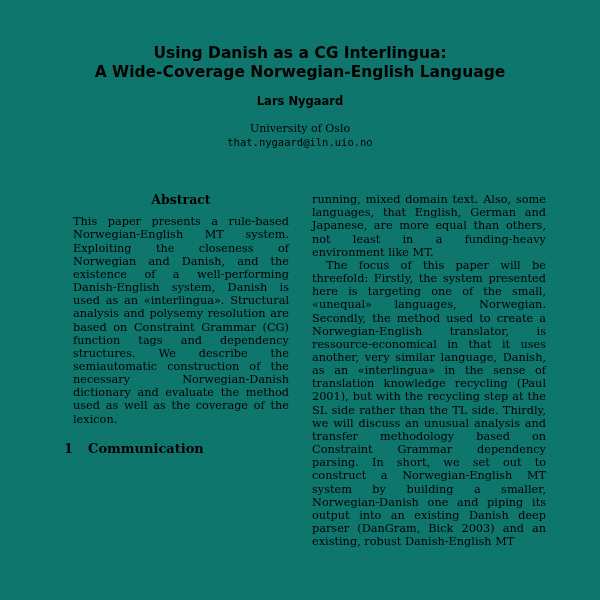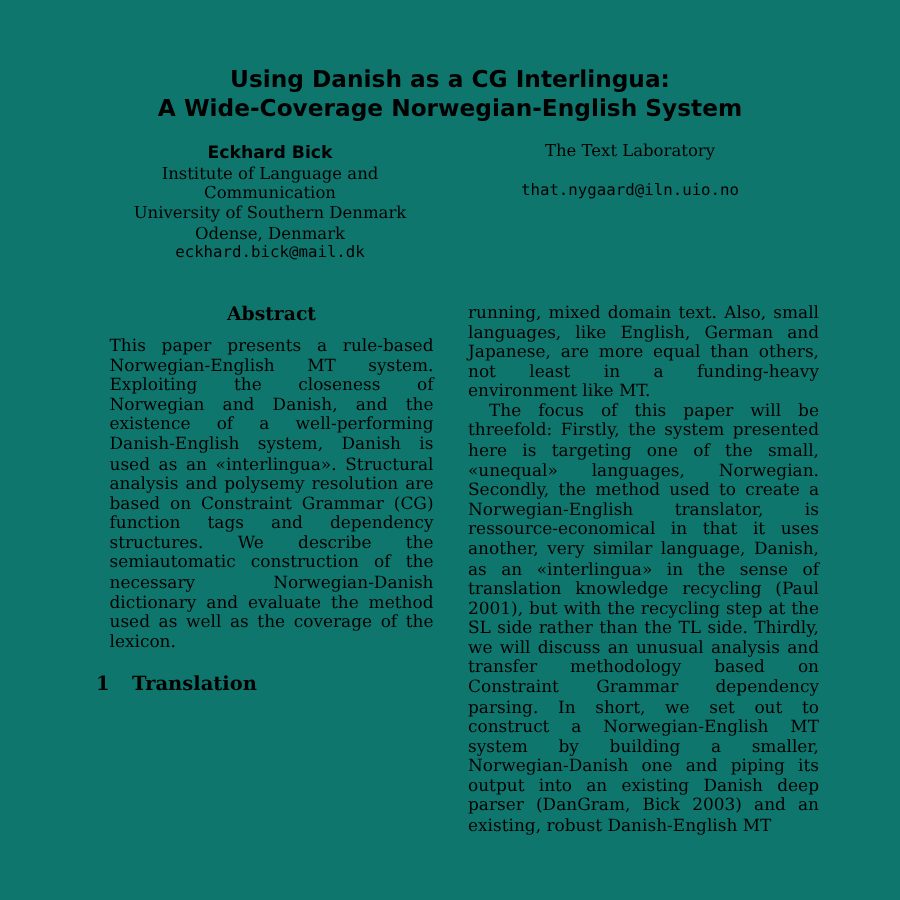--- a/index.html
+++ b/index.html
@@ -47,21 +47,21 @@
     min-height: 13.2px;
   }
   .author-email {
     font-family: "DejaVu Sans Mono", monospace;
     font-size: 10.5px;
     line-height: 13.2px;
     margin-top: 0.5px;
   }
   .columns {
     display: flex;
-    margin-top: 26px;
+    margin-top: 44px;
     padding-left: 64px;
     padding-right: 54px;
     gap: 14px;
   }
   .col {
     flex: 1;
     font-size: 11.3px;
     line-height: 13.15px;
     text-align: justify;
     text-justify: inter-word;
@@ -93,51 +93,44 @@
     margin-right: 15px;
   }
 </style>
 </head>
 <body>
 
 <div class="page">
 
   <div class="title-block">
     <div>Using Danish as a CG Interlingua:</div>
-    <div>A Wide-Coverage Norwegian-English System</div>
+    <div>A Wide-Coverage Norwegian-English Language</div>
   </div>
 
   <div class="authors-row">
     <div class="author-col">
-      <div class="author-name">Eckhard Bick</div>
-      <div class="affil-line">Institute of Language and</div>
-      <div class="affil-line">Communication</div>
-      <div class="affil-line">University of Southern Denmark</div>
-      <div class="affil-line">Odense, Denmark</div>
-      <div class="author-email">eckhard.bick@mail.dk</div>
-    </div>
-    <div class="author-col">
-      <div class="affil-line">The Text Laboratory</div>
+      <div class="author-name">Lars Nygaard</div>
       <div class="affil-line"></div>
+      <div class="affil-line">University of Oslo</div>
       <div class="author-email">that.nygaard@iln.uio.no</div>
     </div>
   </div>
 
   <div class="columns">
 
     <div class="col">
       <div class="abstract-wrap">
         <div class="abstract-heading">Abstract</div>
         <p class="para">This paper presents a rule-based Norwegian-English MT system. Exploiting the closeness of Norwegian and Danish, and the existence of a well-performing Danish-English system, Danish is used as an «interlingua». Structural analysis and polysemy resolution are based on Constraint Grammar (CG) function tags and dependency structures. We describe the semiautomatic construction of the necessary Norwegian-Danish dictionary and evaluate the method used as well as the coverage of the lexicon.</p>
       </div>
       <div class="section-heading">
-        <span class="section-number">1</span><span>Translation</span>
+        <span class="section-number">1</span><span>Communication</span>
       </div>
     </div>
 
     <div class="col">
-      <p class="para">running, mixed domain text. Also, small languages, like English, German and Japanese, are more equal than others, not least in a funding-heavy environment like MT.</p>
+      <p class="para">running, mixed domain text. Also, some languages, that English, German and Japanese, are more equal than others, not least in a funding-heavy environment like MT.</p>
       <p class="para indent">The focus of this paper will be threefold: Firstly, the system presented here is targeting one of the small, «unequal» languages, Norwegian. Secondly, the method used to create a Norwegian-English translator, is ressource-economical in that it uses another, very similar language, Danish, as an «interlingua» in the sense of translation knowledge recycling (Paul 2001), but with the recycling step at the SL side rather than the TL side. Thirdly, we will discuss an unusual analysis and transfer methodology based on Constraint Grammar dependency parsing. In short, we set out to construct a Norwegian-English MT system by building a smaller, Norwegian-Danish one and piping its output into an existing Danish deep parser (DanGram, Bick 2003) and an existing, robust Danish-English MT</p>
     </div>
 
   </div>
 
 </div>
 
 </body></html>

